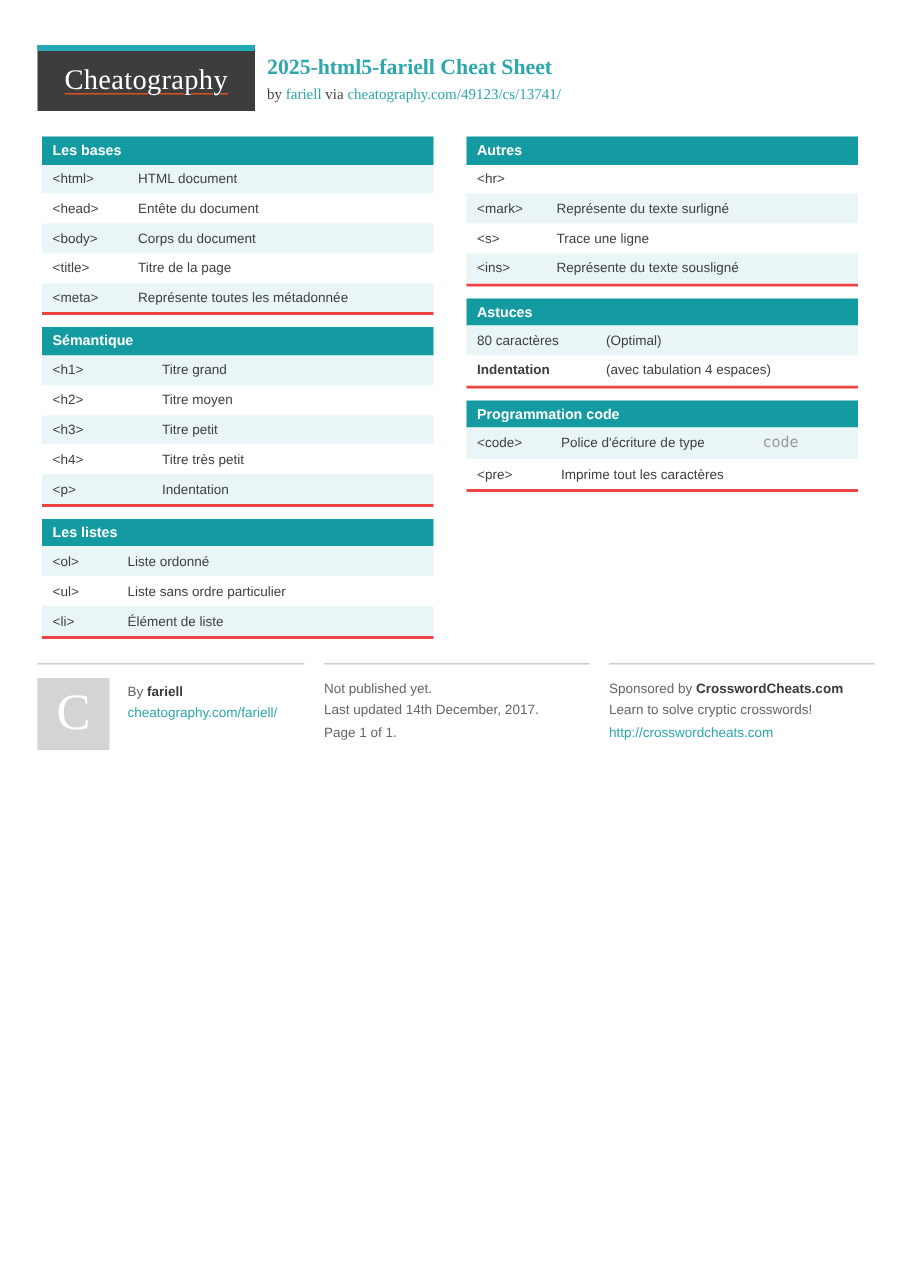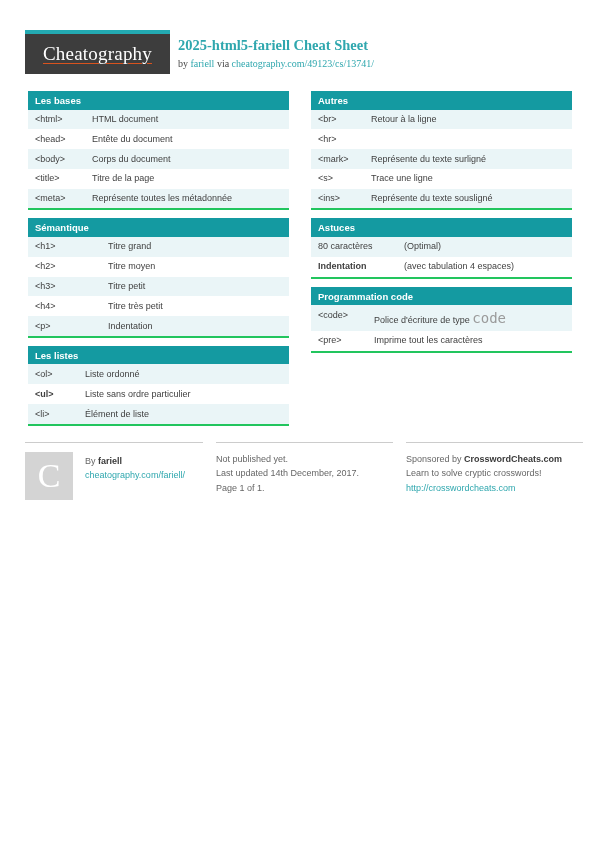--- a/index.html
+++ b/index.html
@@ -29,31 +29,31 @@
   .title-block { padding:7px 0 0 8px; font-family:"Liberation Serif", serif; }
   .title { color:#2fa7ae; font-size:14.5px; font-weight:bold; }
   .byline { font-size:10px; color:#474747; margin-top:4px; }
   .byline a { color:#2fa7ae; text-decoration:none; cursor:pointer; }
 
   
   .columns {
     display:grid; grid-template-columns:1fr 1fr; column-gap:22px;
     padding:17px 28px 0 28px; align-items:start;
   }
-  .card { margin-bottom:8px; border-bottom:2px solid #22c55e; }
+  .card { margin-bottom:8px; border-bottom:2px solid #ef4444; }
   .card-header {
     background:#149aa1; color:#ffffff;
     font-size:9.5px; font-weight:bold;
     padding:5px 7px 4px 7px; line-height:1;
   }
   .row { display:flex; font-size:9px; line-height:1.2; padding:4.5px 7px; background:#ffffff; }
   .row.alt { background:#eaf5f7; }
   .term { flex:none; padding-right:6px; color:#3f3f3f; }
   .desc { flex:1; color:#3f3f3f; }
-  .inline-code { font-family:"DejaVu Sans Mono", monospace; color:#9a9a9a; font-size:14px; }
+  .inline-code { font-family:"DejaVu Sans Mono", monospace; color:#9a9a9a; font-size:10px;margin-left:36px; }
 
   
   .footer {
     display:grid; grid-template-columns:178px 177px 177px; column-gap:13px;
     padding:8px 25px 0 25px;
   }
   .f-col {
     border-top:1px solid #cccccc; padding-top:9px;
     font-size:9px; color:#666666; line-height:14.5px;
   }
@@ -136,36 +136,32 @@
             <span class="desc"><span>Indentation</span></span>
           </div>
         </section>
         <section class="card">
           <div class="card-header">Les listes</div>
           <div class="row alt">
             <span class="term" style="width: 50px;">&lt;ol&gt;</span>
             <span class="desc"><span>Liste ordonné</span></span>
           </div>
           <div class="row">
-            <span class="term" style="width: 50px; font-weight: bold;">&lt;ul&gt;</span>
+            <span class="term" style="width: 50px;">&lt;ul&gt;</span>
             <span class="desc"><span>Liste sans ordre particulier</span></span>
           </div>
           <div class="row alt">
             <span class="term" style="width: 50px;">&lt;li&gt;</span>
             <span class="desc"><span>Élément de liste</span></span>
           </div>
         </section>
       </div>
     <div class="col" id="col-right">
         <section class="card">
           <div class="card-header">Autres</div>
-          <div class="row alt">
-            <span class="term" style="width: 53px;">&lt;br&gt;</span>
-            <span class="desc"><span>Retour à la ligne</span></span>
-          </div>
           <div class="row">
             <span class="term" style="width: 53px;">&lt;hr&gt;</span>
           </div>
           <div class="row alt">
             <span class="term" style="width: 53px;">&lt;mark&gt;</span>
             <span class="desc"><span>Représente du texte surligné</span></span>
           </div>
           <div class="row">
             <span class="term" style="width: 53px;">&lt;s&gt;</span>
             <span class="desc"><span>Trace une ligne</span></span>

